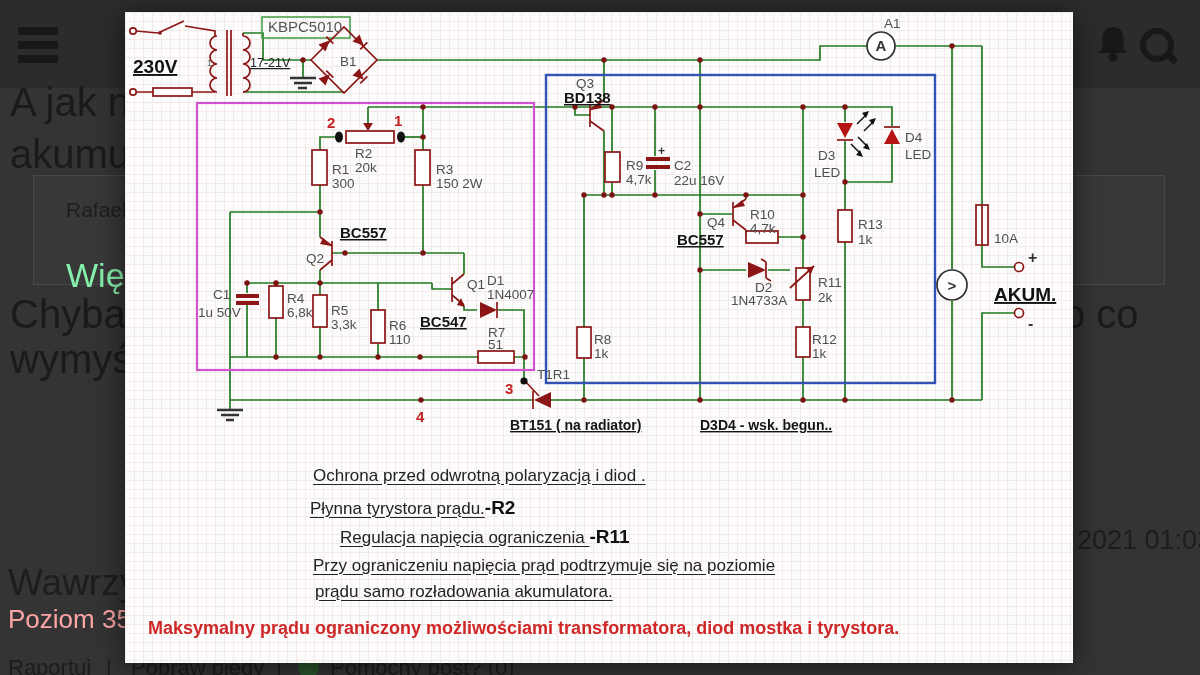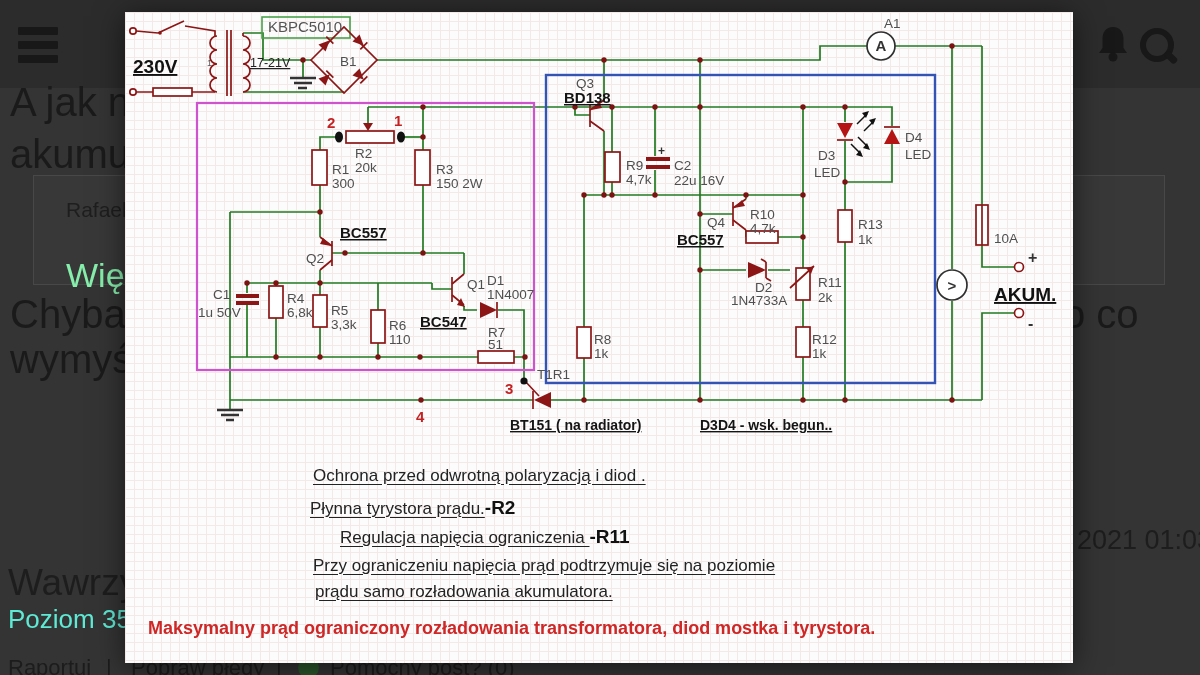--- a/index.html
+++ b/index.html
@@ -14,21 +14,21 @@
   .search-circle{position:absolute;left:2px;top:0;width:22px;height:22px;border:6px solid #181818;border-radius:50%;}
   .search-handle{position:absolute;left:26px;top:26px;width:14px;height:7px;background:#181818;transform:rotate(45deg);border-radius:3px;}
   .bg-text{position:absolute;color:#1a1a1a;white-space:nowrap;}
   .t-title{font-size:40px;}
   .quote-box{position:absolute;left:33px;top:175px;width:1130px;height:108px;
              border:1px solid #484848;background:#383838;}
   .t-author{font-size:21px;color:#1e1e1e;}
   .t-quote{font-size:34px;color:#86efac;margin-top:30px;}
   .t-time{font-size:27px;color:#1d1d1d;}
   .t-user{font-size:37px;color:#1d1d1d;}
-  .t-level{font-size:26px;color:#5eead4;text-align:right;}
+  .t-level{font-size:26px;color:#fca5a5;text-align:right;}
   .t-action{font-size:22px;color:#1c1c1c;text-decoration:underline;}
   .t-sep{font-size:22px;color:#1c1c1c;}
   .thumb{position:absolute;left:298px;top:657px;width:21px;height:21px;border-radius:50%;background:#2b572b;}
   
   .lightbox{position:absolute;left:125px;top:12px;width:948px;height:651px;
             background-color:#fdfcfc;
             background-image:linear-gradient(#f3e9e9 1px,transparent 1px),
                              linear-gradient(90deg,#f3e9e9 1px,transparent 1px);
             background-size:9px 9px;
             box-shadow:0 4px 28px rgba(0,0,0,.55);}
@@ -408,15 +408,15 @@
         <text x="1028" y="329" class="tplus">-</text>
         <text x="994" y="301" class="tbig">AKUM.</text>
       </g>
     </svg>
 
     <div class="note" style="left:188px;top:454px;"><u>Ochrona przed odwrotną polaryzacją i diod .</u></div>
     <div class="note" style="left:185px;top:485px;"><u>Płynna tyrystora prądu.</u><span class="ref">-R2</span></div>
     <div class="note" style="left:191px;top:514px;margin-left:24px;"><u>Regulacja napięcia ograniczenia </u><span class="ref">-R11</span></div>
     <div class="note" style="left:190px;top:570px;"><u>prądu samo rozładowania akumulatora.</u></div>
     <div class="note" style="left:188px;top:544px;"><u>Przy ograniczeniu napięcia prąd podtrzymuje się na poziomie</u></div>
-    <div class="warning" style="left:23px;top:606px;">Maksymalny prąd ograniczony rozładowania transformatora, diod mostka i tyrystora.</div>
+    <div class="warning" style="left:23px;top:606px;">Maksymalny prądu ograniczony możliwościami transformatora, diod mostka i tyrystora.</div>
   </div>
 </div>
 
 </body></html>

